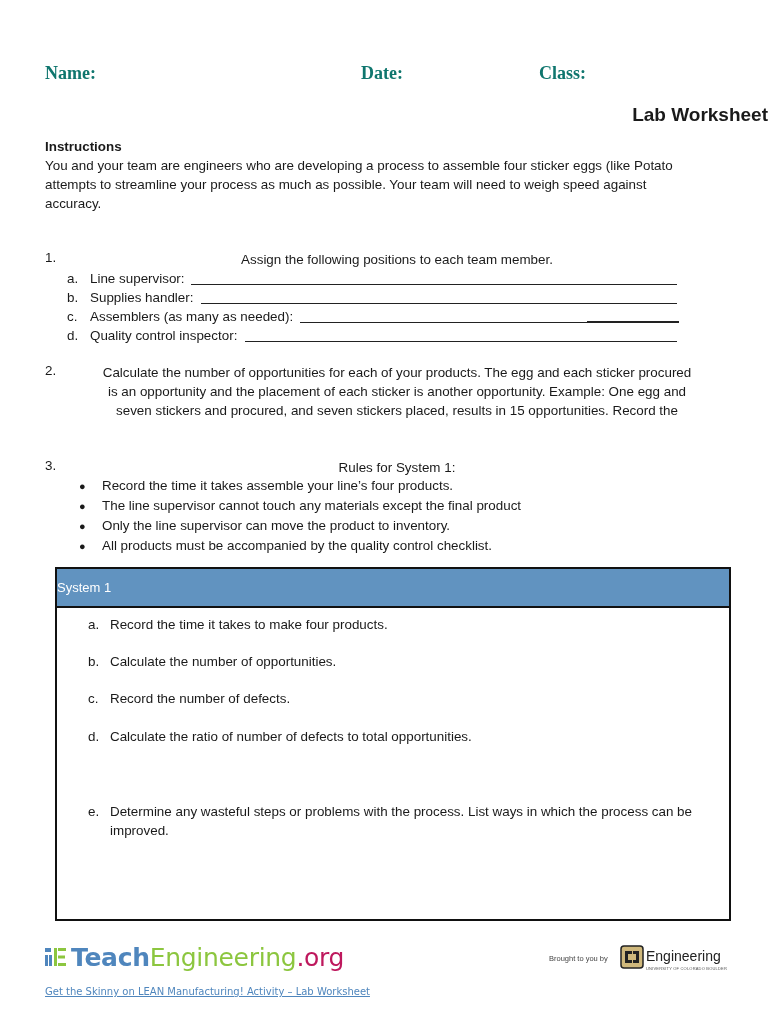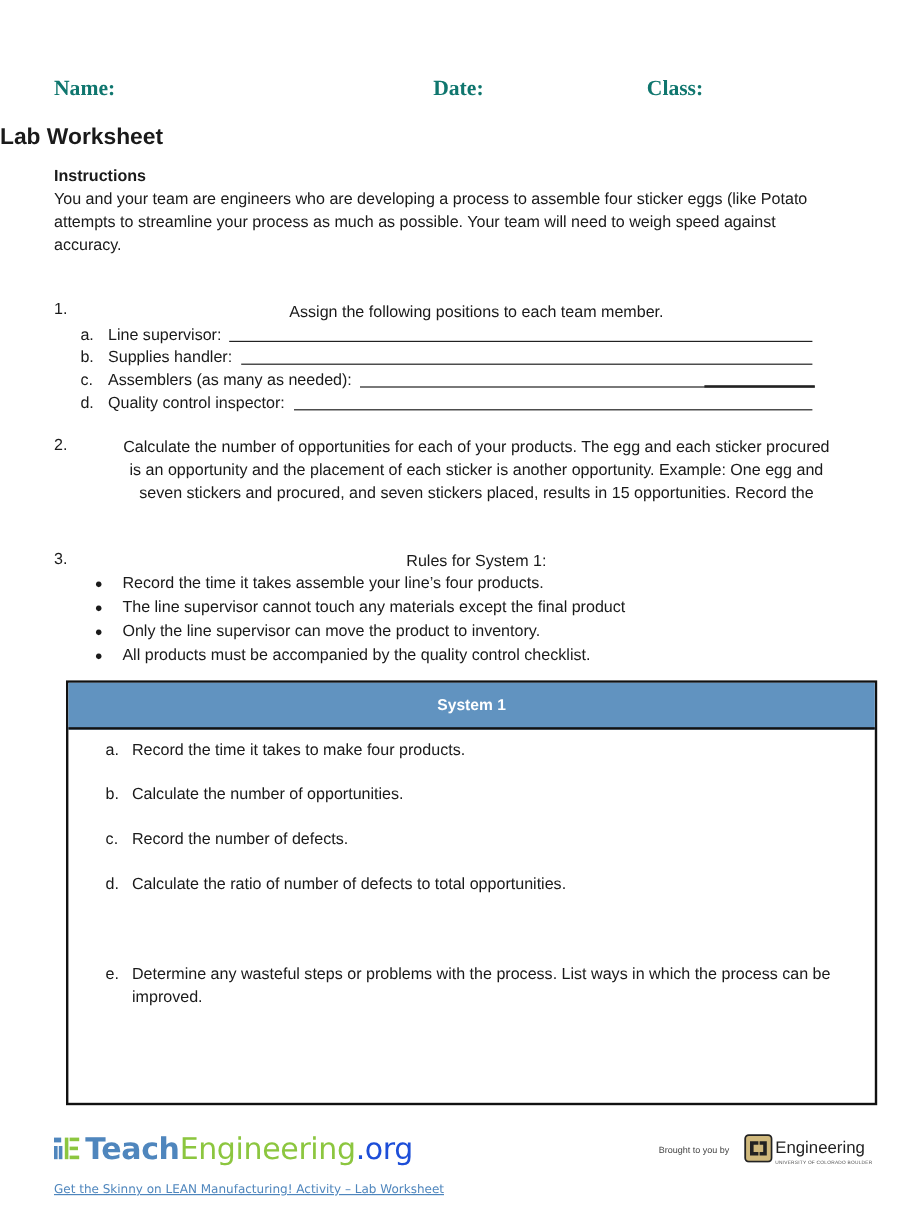--- a/index.html
+++ b/index.html
@@ -3,39 +3,39 @@
   <meta charset="utf-8">
   <style>
     html, body { margin: 0; padding: 0; background: #ffffff; }
     body {
       width: 768px; height: 1024px; position: relative; overflow: hidden;
       font-family: "Liberation Sans", sans-serif; color: #1a1a1a;
       font-size: 13.4px;
     }
     .abs { position: absolute; }
     .hdr-label { color: #0f766e; font-weight: bold; font-size: 18px; top: 63px; font-family: Liberation Serif, serif; }
-    #title { top: 104px; left: 0; width: 768px; text-align: left; font-weight: bold; font-size: 19px; }
+    #title { top: 104px; left: 0; width: 768px; text-align: right; font-weight: bold; font-size: 19px; }
     #instr-head { top: 139px; left: 45px; font-weight: bold; font-size: 13.4px; }
     .para { left: 45px; width: 680px; line-height: 19px; }
     .num { position: absolute; left: 45px; }
     .numtext { position: absolute; left: 67px; width: 660px; line-height: 19px; text-align: center; }
     .sub { position: absolute; left: 67px; height: 19px; line-height: 19px; white-space: nowrap; }
     .sub .letter { display: inline-block; width: 23px; }
     .fill { position: absolute; border-bottom: 1px solid #222; height: 0; }
     .bullet-row { position: absolute; left: 67px; height: 20px; line-height: 20px; white-space: nowrap; margin-left: 12px; }
     .bullet-row .dot { display: inline-block; width: 23px; font-size: 11px; }
     #sys-table { position: absolute; left: 55px; top: 567px; width: 676px; height: 354px; border: 2px solid #111; box-sizing: border-box; }
-    #sys-head { height: 37px; background: #6193c0; border-bottom: 2px solid #111; color: #fff; font-weight: bold; text-align: center; line-height: 37px; font-size: 13px; }
+    #sys-head { height: 37px; background: #6193c0; border-bottom: 2px solid #111; color: #fff; font-weight: normal; text-align: left; line-height: 37px; font-size: 13px; }
     .trow { position: absolute; left: 31px; width: 630px; line-height: 19px; }
     .trow .letter { position: absolute; left: 0; }
     .trow .txt { position: absolute; left: 22px; width: 610px; }
     #footer-logo { position: absolute; left: 45px; top: 943px; height: 32px; font-size: 25px; font-weight: bold; white-space: nowrap; font-family: "DejaVu Sans", sans-serif; letter-spacing: -0.3px; }
     #footer-logo .teach { color: #4f86bd; }
     #footer-logo .eng { color: #8cc63f; font-weight: normal; }
-    #footer-logo .org { color: #1d4ed8; font-weight: normal; margin-top: 28px; }
+    #footer-logo .org { color: #be185d; font-weight: normal; margin-top: 28px; }
     #footer-link { position: absolute; left: 45px; top: 986px; font-size: 10px; color: #4f86bd; text-decoration: underline; font-family: "DejaVu Sans", sans-serif; }
     #brought { position: absolute; left: 549px; top: 954px; font-size: 7.5px; color: #444; }
     #cu-eng { position: absolute; left: 646px; top: 948px; font-size: 14px; color: #222; }
     #cu-sub { position: absolute; left: 646px; top: 966px; font-size: 4px; color: #555; letter-spacing: 0.2px; }
   </style>
 </head>
 <body>
 
 <div class="abs hdr-label" style="left:45px">Name:</div>
 <div class="abs hdr-label" style="left:361px">Date:</div>

